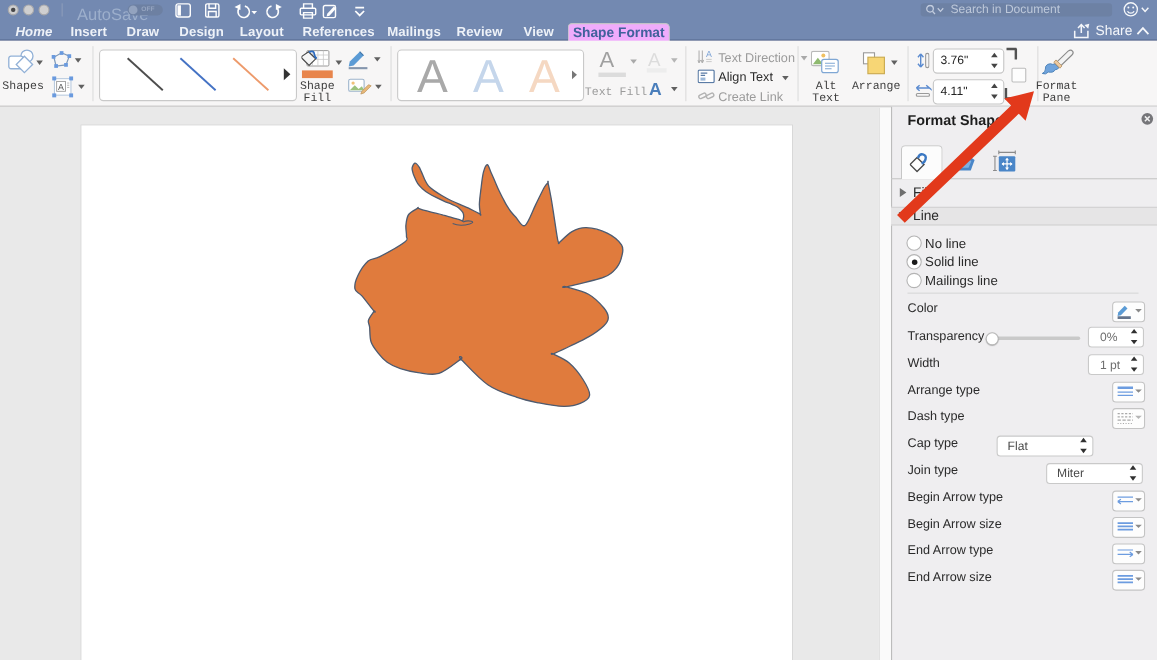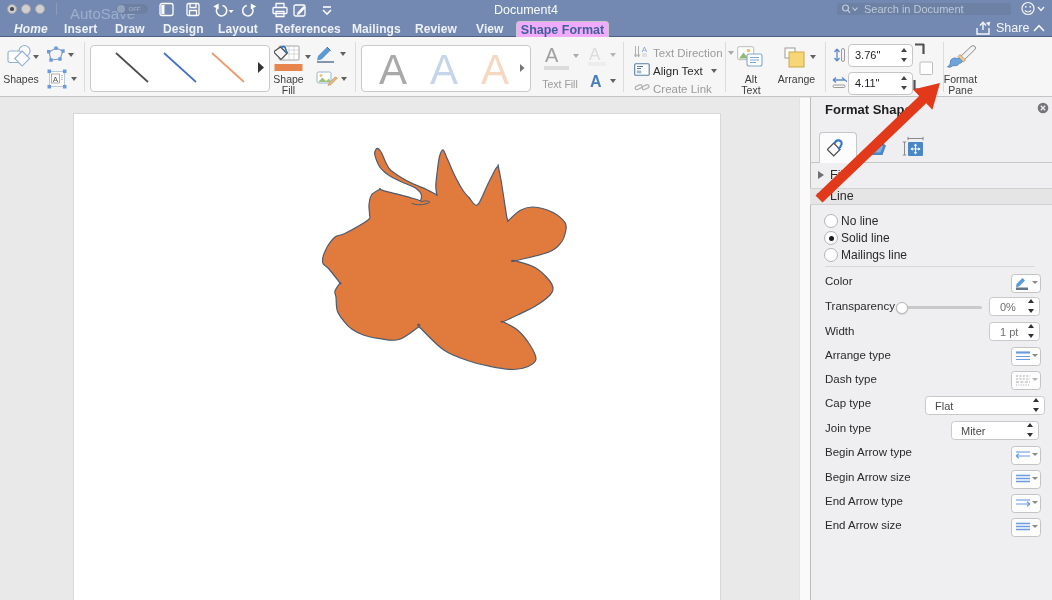--- a/index.html
+++ b/index.html
@@ -9,21 +9,21 @@
   
   #titlebar{left:0;top:0;width:1052px;height:37px;background:#7389b1;}
   .tl{position:absolute;top:5px;width:8px;height:8px;border-radius:50%;background:#cfcfd0;border:1px solid #a9a9ab;}
   .tabtxt{position:absolute;top:22px;font-size:12px;color:#eef2f8;letter-spacing:0.1px;font-weight:bold;}
   #doctitle{position:absolute;top:3px;left:0;width:1052px;text-align:center;color:#fbfcfe;font-size:12.5px;}
   #activetab{position:absolute;left:516px;top:21px;width:91px;height:16px;background:#f0abfc;border:1px solid #c9c9c9;border-bottom:none;border-radius:4px 4px 0 0;}
   #activetab span{display:block;text-align:center;color:#41619c;font-size:12.5px;margin-top:1px;font-weight:bold;}
   
   #ribbon{left:0;top:37px;width:1052px;height:59px;background:#f7f6f6;border-bottom:1px solid #c4c4c4;}
   .vsep{position:absolute;top:5px;height:50px;width:1px;background:#dcdcdc;}
-  .glabel{position:absolute;font-size:10.5px;color:#3d3d3d;text-align:center;line-height:11px;}
+  .glabel{position:absolute;font-size:10.5px;color:#3d3d3d;text-align:center;line-height:11px;font-family:Liberation Mono, monospace;}
   .gray{color:#9b9b9b;}
   .gallery{position:absolute;top:8px;height:45px;background:#fff;border:1px solid #c9c9c9;border-radius:4px;}
   .caret{position:absolute;width:0;height:0;border-left:3.5px solid transparent;border-right:3.5px solid transparent;border-top:4px solid #606060;}
   .fieldbox{position:absolute;left:848px;width:63px;height:21px;background:#fff;border:1px solid #c6c6c6;border-radius:4px;font-size:11px;color:#222;}
   .fieldbox span{position:absolute;left:6px;top:4px;}
   .stepper{position:absolute;right:4px;top:2px;width:8px;height:16px;}
   .stepper:before{content:"";position:absolute;left:1px;top:1px;border-left:3.5px solid transparent;border-right:3.5px solid transparent;border-bottom:4.5px solid #444;}
   .stepper:after{content:"";position:absolute;left:1px;bottom:1px;border-left:3.5px solid transparent;border-right:3.5px solid transparent;border-top:4.5px solid #444;}
   
   #canvas{left:0;top:98px;width:799px;height:502px;background:#e9e9e9;}
@@ -77,21 +77,20 @@
       <path d="M72.5 8 l2.6 3 l2.6 -3 z" fill="#fdfdfd" stroke="none"></path>
       <g stroke="#fdfdfd" stroke-width="1.3" fill="none">
         <rect x="117" y="5.5" width="14" height="6" rx="1"></rect>
         <path d="M120 5.5 v-4 h8 v4 M120 9.5 h8 v5 h-8 z"></path>
         <rect x="138" y="3" width="11" height="11" rx="1.5"></rect>
         <path d="M141.5 10.5 l6-6.5 l2 1.8 l-6 6.5 l-2.6 0.7 z" fill="#fdfdfd" stroke="none"></path>
       </g>
       <path d="M167 5 h8" stroke="#fdfdfd" stroke-width="1.6"></path>
       <path d="M167 8 l4 4 l4 -4" fill="none" stroke="#fdfdfd" stroke-width="1.6"></path>
     </svg>
-    <div id="doctitle">Document4</div>
 
     <div style="position:absolute;left:837px;top:2.5px;width:174px;height:12.5px;background:#6d81a4;border-radius:3px;">
       <svg style="position:absolute;left:4px;top:1.5px;" width="18" height="10" viewBox="0 0 18 10">
         <circle cx="4.5" cy="4" r="3" fill="none" stroke="#c3cddf" stroke-width="1.2"></circle>
         <line x1="6.7" y1="6.2" x2="9" y2="8.8" stroke="#c3cddf" stroke-width="1.2"></line>
         <path d="M11.5 3.5 l2.5 2.8 l2.5 -2.8" fill="none" stroke="#c3cddf" stroke-width="1.1"></path>
       </svg>
       <span style="position:absolute;left:27px;top:0.5px;font-size:11px;color:#bdc8da;">Search in Document</span>
     </div>
     <svg style="position:absolute;left:1020px;top:1px;" width="28" height="16" viewBox="0 0 28 16">
@@ -378,21 +377,21 @@
       <g stroke="#a9a9a9" stroke-width="1.1">
         <path d="M1 1 h14" stroke-dasharray="2 1.4"></path>
         <path d="M1 4 h14" stroke-dasharray="2 1.4"></path>
         <path d="M1 7 h14" stroke-dasharray="3 1.4"></path>
         <path d="M1 10 h14" stroke-dasharray="1 1.4"></path>
       </g>
     </svg>
     <div class="caret" style="border-top-color:#b5b5b5;"></div>
   </div>
   <span class="abs prow" style="left:825px;top:397px;">Cap type</span>
-  <div class="abs psel" style="left:925px;top:396px;padding-left:32px;">
+  <div class="abs psel" style="left:906px;top:396px;">
       <span>Flat</span>
       <div class="pstep"></div>
     </div>
   <span class="abs prow" style="left:825px;top:422px;">Join type</span>
   <div class="abs psel" style="left:951px;top:421px;">
       <span>Miter</span>
       <div class="pstep"></div>
     </div>
   <span class="abs prow" style="left:825px;top:446px;">Begin Arrow type</span>
   <div class="abs pbtn" style="left:1011px;top:446px;">

